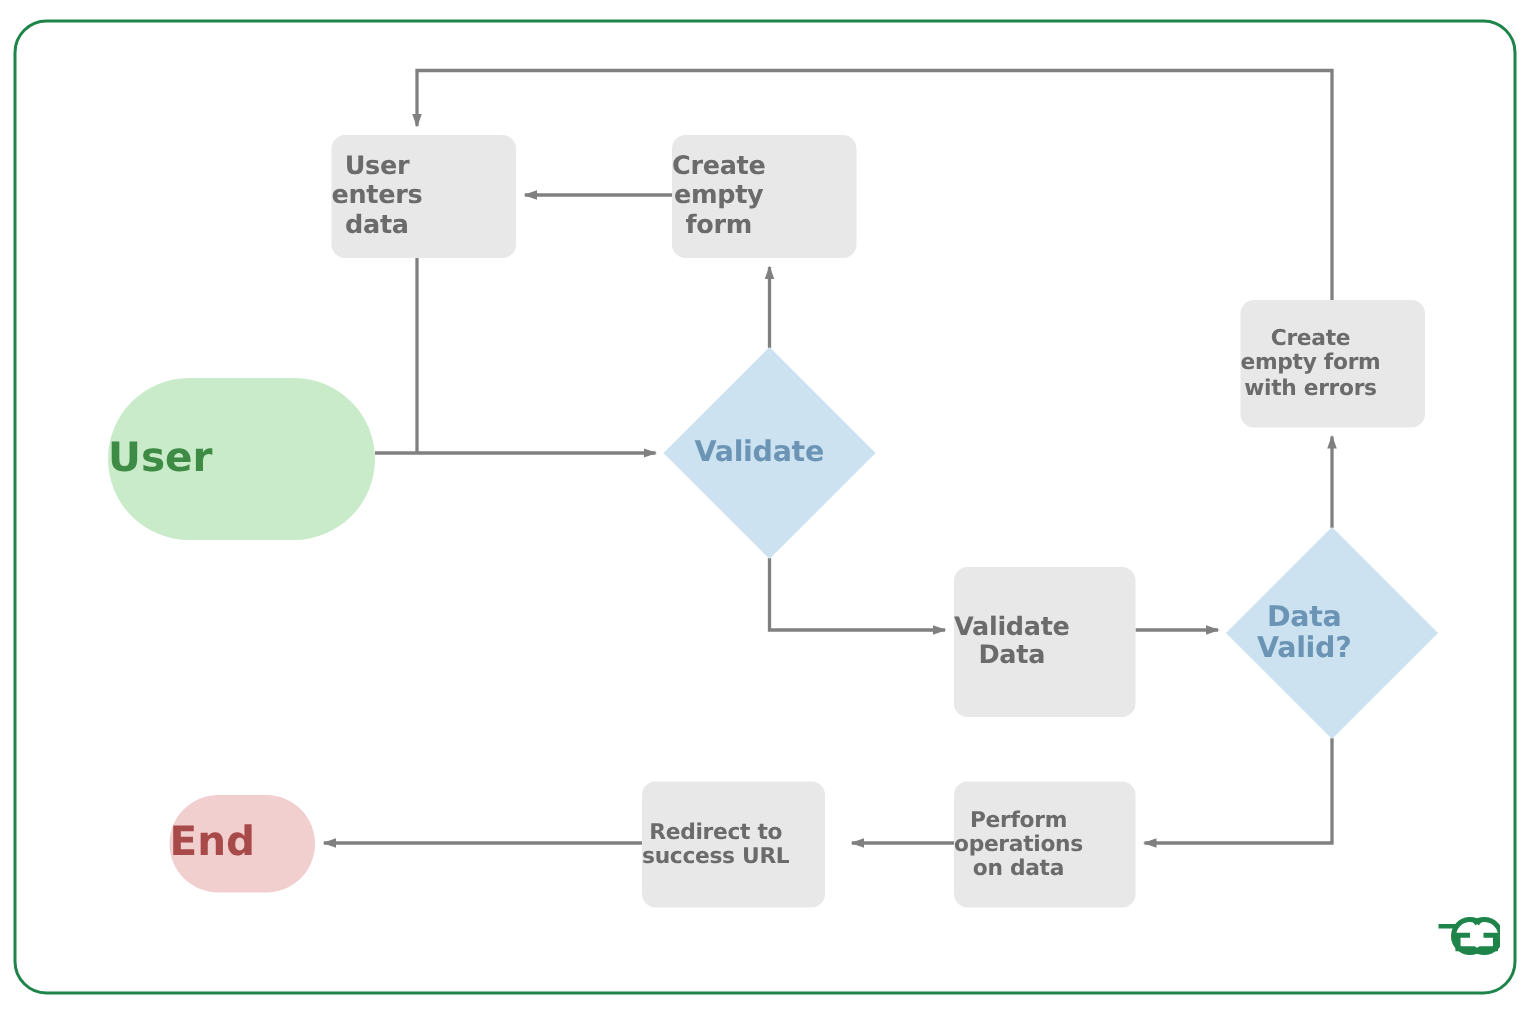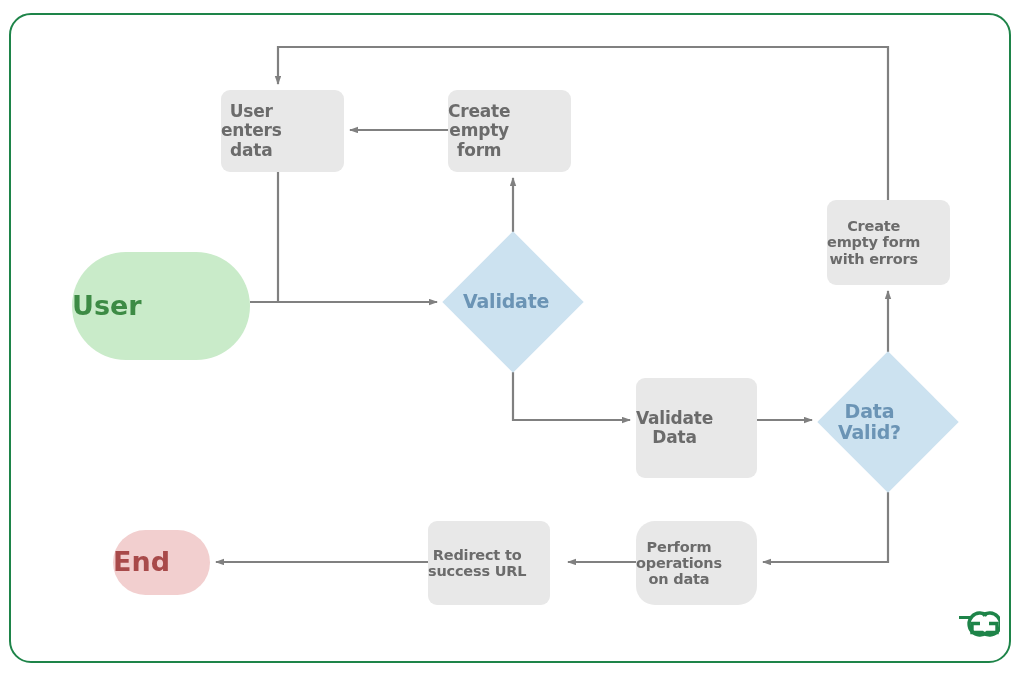--- a/index.html
+++ b/index.html
@@ -172,21 +172,21 @@
     <span>Validate
 Data</span>
   </div>
 
   <div class="node node-decision" style="left:838px; top:372px; width:100px; height:100px;">
     <div class="diamond-shape"></div>
     <span class="decision-label">Data
 Valid?</span>
   </div>
 
-  <div class="node node-process small" style="left:636px; top:521px; width:121px; height:84px;border-radius:19px;">
+  <div class="node node-process small" style="left:636px; top:521px; width:121px; height:84px;">
     <span>Perform
 operations
 on data</span>
   </div>
 
   <div class="node node-process small" style="left:428px; top:521px; width:122px; height:84px;">
     <span>Redirect to
 success URL</span>
   </div>
 

